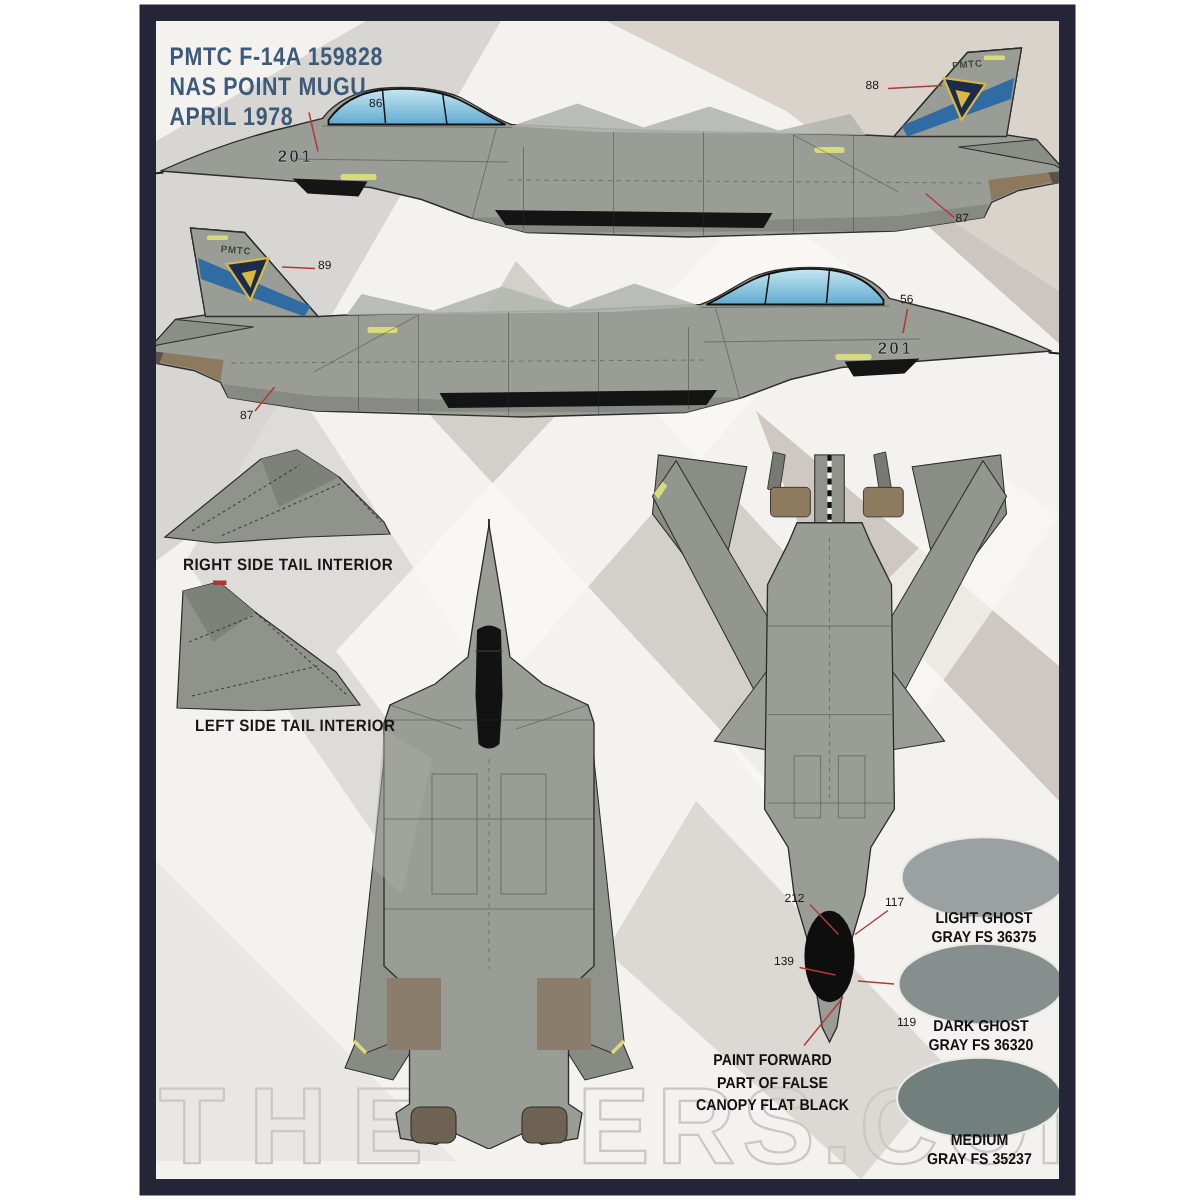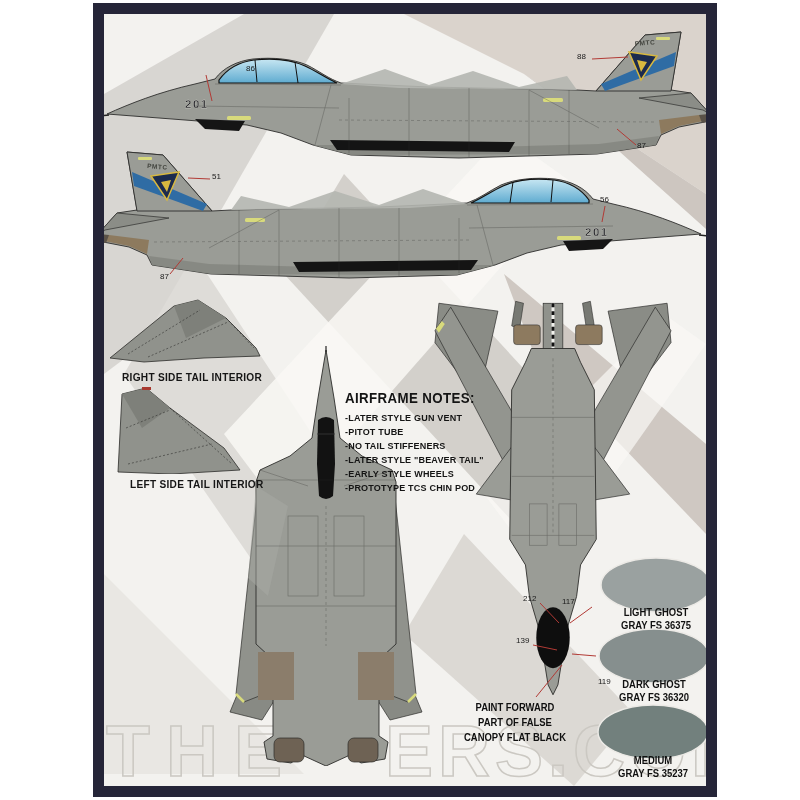--- a/index.html
+++ b/index.html
@@ -46,20 +46,25 @@
     <polygon points="400,260 602,430 602,520 430,340" fill="#cfc8c2"></polygon>
     <polygon points="0,560 200,760 0,760" fill="#e9e7e3"></polygon>
     <polygon points="360,520 530,700 470,772 300,620" fill="#dcd9d4"></polygon>
     <polygon points="120,420 400,120 470,170 180,500" fill="#f9f8f5" opacity="0.85"></polygon>
     <polygon points="380,480 560,300 602,330 440,560" fill="#f9f8f5" opacity="0.7"></polygon>
   </svg>
 
   <span class="abs wm wm-left" style="left:2px;top:696px;">THE</span>
   <span class="abs wm wm-right" style="left:281px;top:696px;">ERS.COM</span>
 
+  <div class="abs txt" style="left:9px;top:14px;">
+    <div class="title">PMTC F-14A 159828</div>
+    <div class="title">NAS POINT MUGU</div>
+    <div class="title">APRIL 1978</div>
+  </div>
 
   <svg class="abs jet" style="left:-5px;top:14px;" width="614" height="135" viewBox="0 0 614 135" xmlns="http://www.w3.org/2000/svg">
     <defs>
       <linearGradient id="glass" x1="0" y1="0" x2="0" y2="1">
         <stop offset="0" stop-color="#c6e6f2"></stop>
             <stop offset="1" stop-color="#5fabd0"></stop>
       </linearGradient>
       <g id="f14side">
 
         <path d="M8,86 C30,76 60,64 96,56 L116,51 C124,40 138,33 154,31 C174,29 194,31 208,37
@@ -191,30 +196,20 @@
     <ellipse cx="122" cy="344" rx="17" ry="31" fill="#0e0e0e"></ellipse>
 
     <g stroke="#2f2f2d" stroke-width="0.6" opacity="0.45" fill="none">
       <path d="M122,60 L122,240" stroke-dasharray="3,3"></path>
       <path d="M80,120 L164,120 M80,180 L164,180 M80,240 L164,240"></path>
       <rect x="98" y="208" width="18" height="42"></rect>
       <rect x="128" y="208" width="18" height="42"></rect>
     </g>
   </svg>
 
-  <div class="abs txt notes" style="left:241px;top:376px;">
-    <div class="hd">AIRFRAME NOTES:</div>
-    <div style="height:5px"></div>
-    <div class="it">-LATER STYLE GUN VENT</div>
-    <div class="it">-PITOT TUBE</div>
-    <div class="it">-NO TAIL STIFFENERS</div>
-    <div class="it">-LATER STYLE "BEAVER TAIL"</div>
-    <div class="it">-EARLY STYLE WHEELS</div>
-    <div class="it">-PROTOTYPE TCS CHIN POD</div>
-  </div>
 
   <div class="abs txt note3" style="left:336px;top:686px;">
     <div>PAINT FORWARD</div>
     <div>PART OF FALSE</div>
     <div>CANOPY FLAT BLACK</div>
   </div>
 
   <svg class="abs txt" style="left:495px;top:542px;" width="114" height="58">
     <ellipse cx="57" cy="29" rx="55" ry="27" stroke="#eceae6" stroke-width="1.5" fill="#9aa1a0"></ellipse>
   </svg>
@@ -251,22 +246,22 @@
       <line x1="488" y1="593" x2="466" y2="609"></line>
       <line x1="429" y1="631" x2="453" y2="636"></line>
       <line x1="492" y1="642" x2="468" y2="640"></line>
       <line x1="432" y1="683" x2="458" y2="651"></line>
     </g>
   </svg>
 
   <span class="abs co" style="left:96px;top:50px;margin-left:46px;">86</span>
   <span class="abs co" style="left:473px;top:38px;">88</span>
   <span class="abs co" style="left:533px;top:127px;">87</span>
-  <span class="abs co" style="left:108px;top:158px;">51</span>
+  <span class="abs co" style="left:108px;top:158px;">89</span>
   <span class="abs co" style="left:496px;top:181px;">56</span>
   <span class="abs co" style="left:56px;top:258px;">87</span>
   <span class="abs co" style="left:419px;top:580px;">212</span>
-  <span class="abs co" style="left:458px;top:583px;">117</span>
+  <span class="abs co" style="left:486px;top:583px;">117</span>
   <span class="abs co" style="left:412px;top:622px;">139</span>
   <span class="abs co" style="left:494px;top:635px;margin-top:28px;">119</span>
 
 </div>
 </div>
 
 </body></html>

